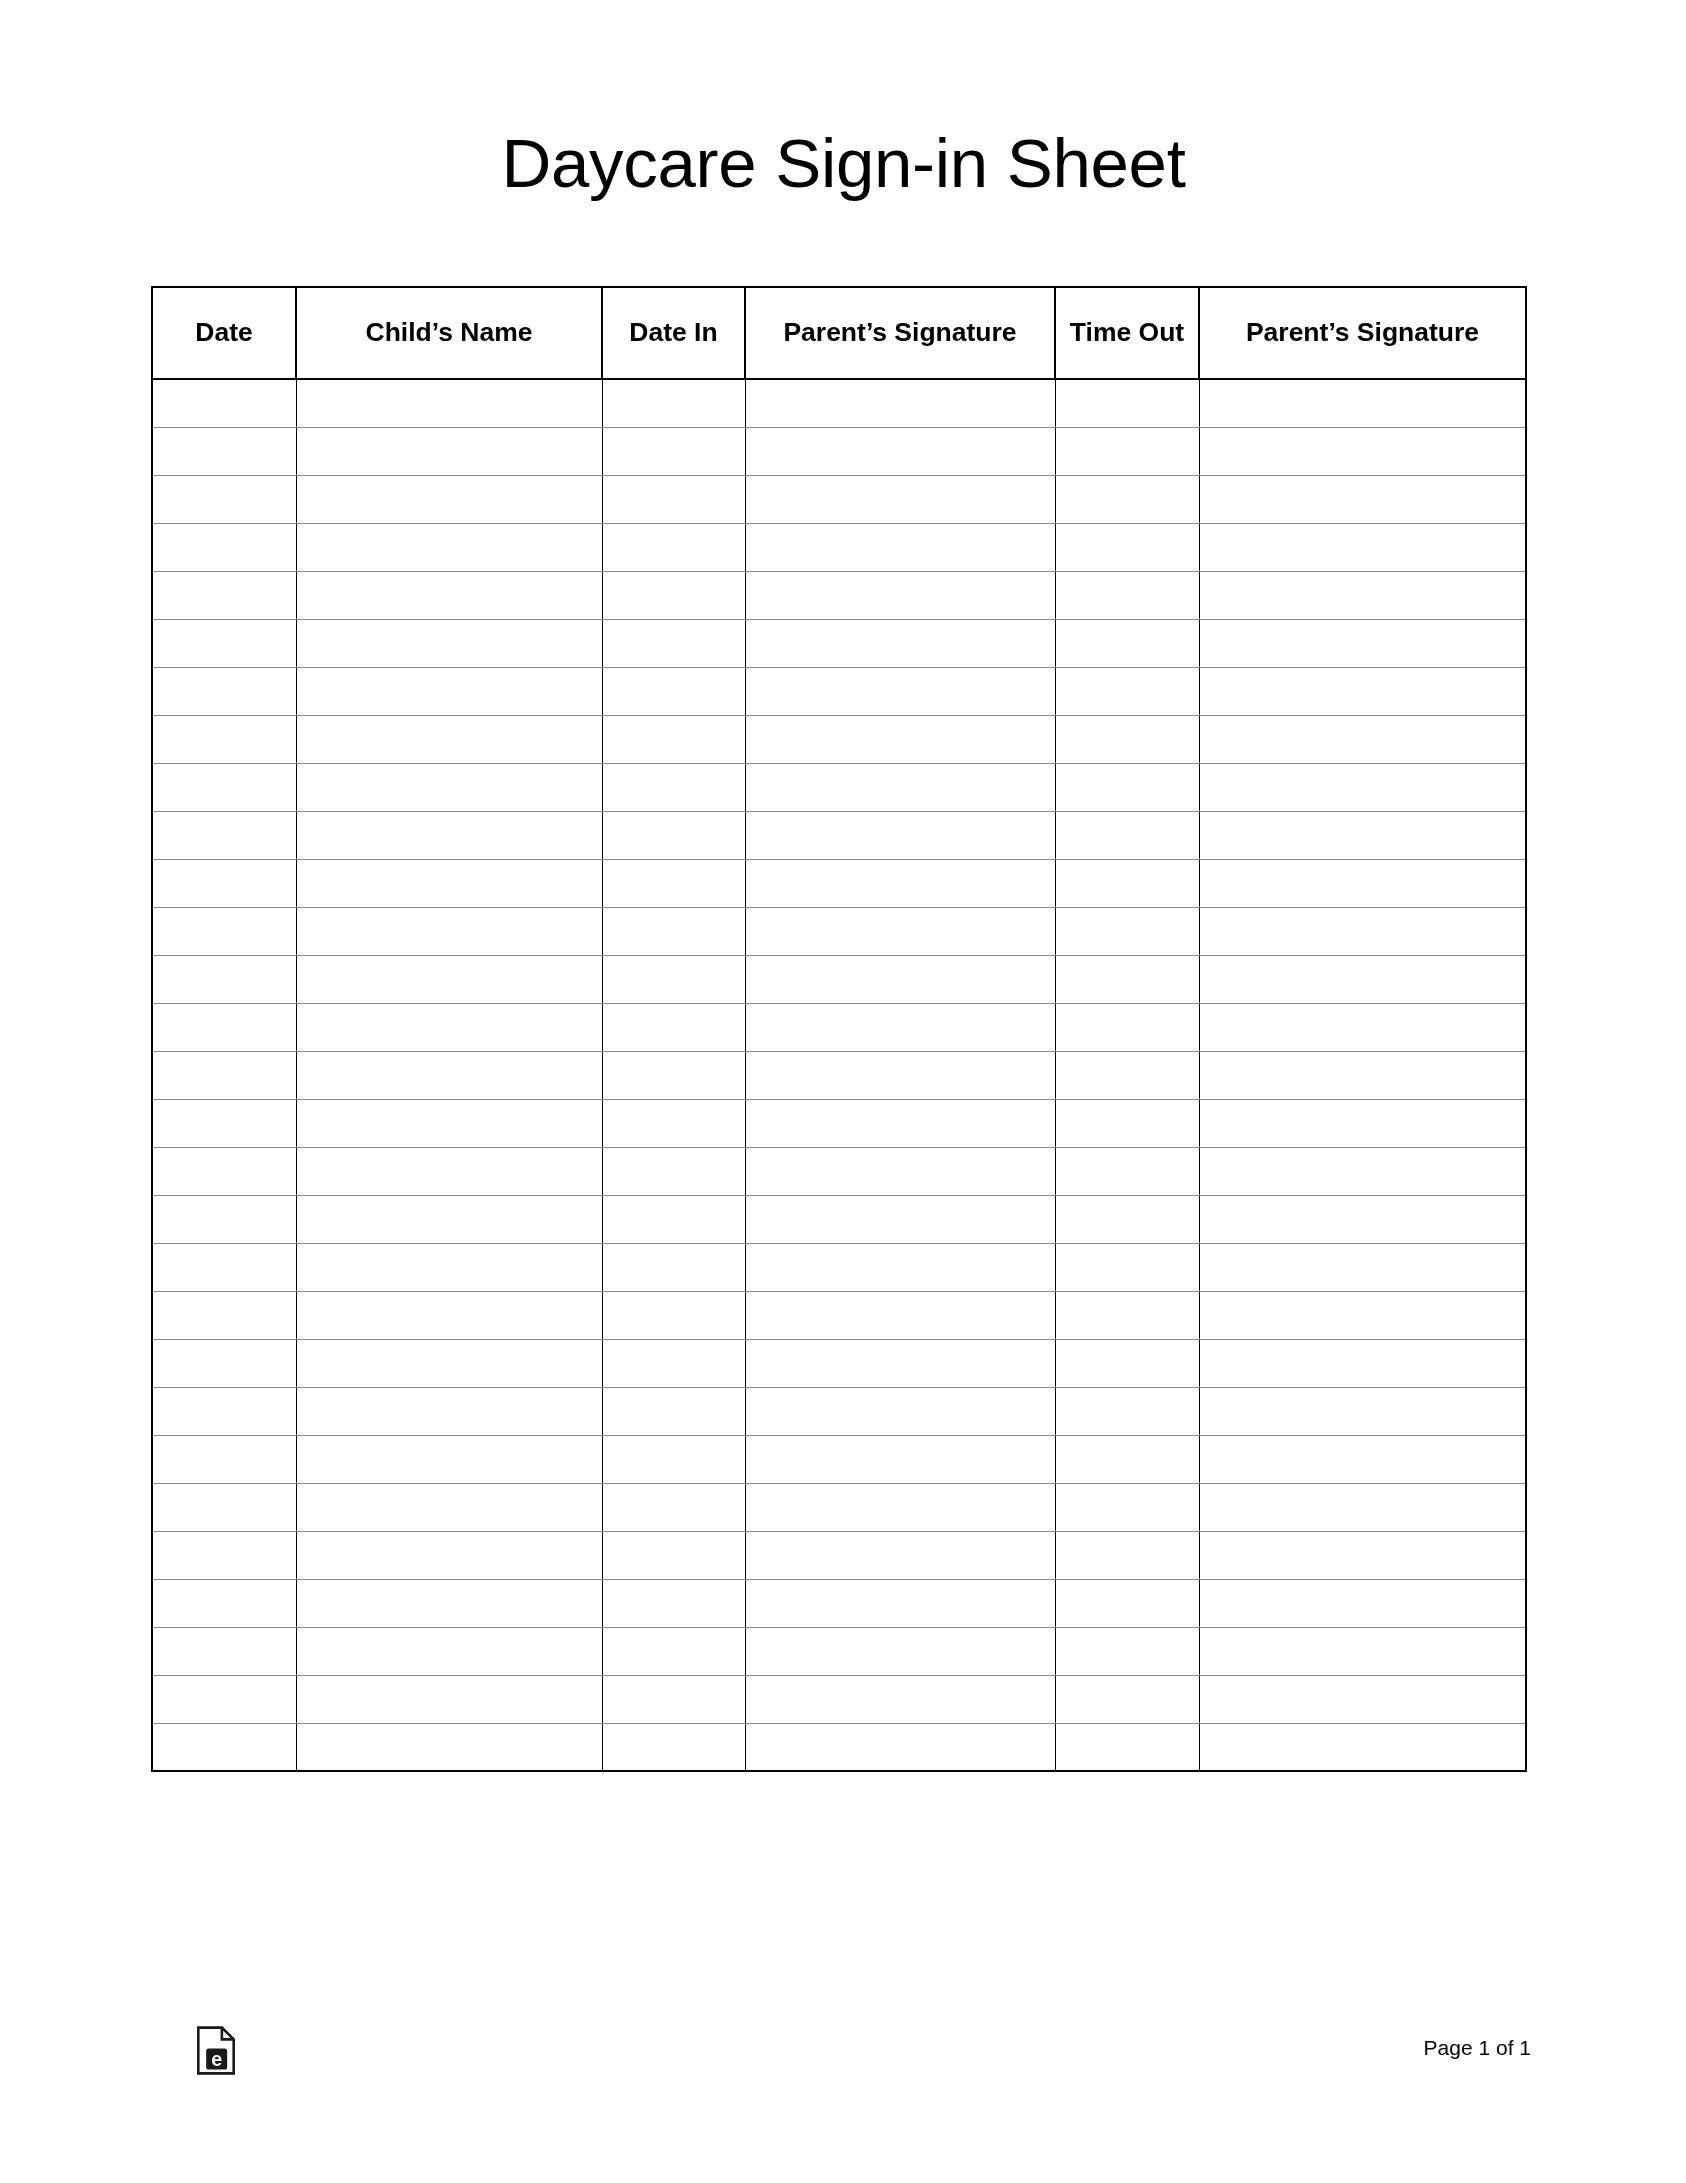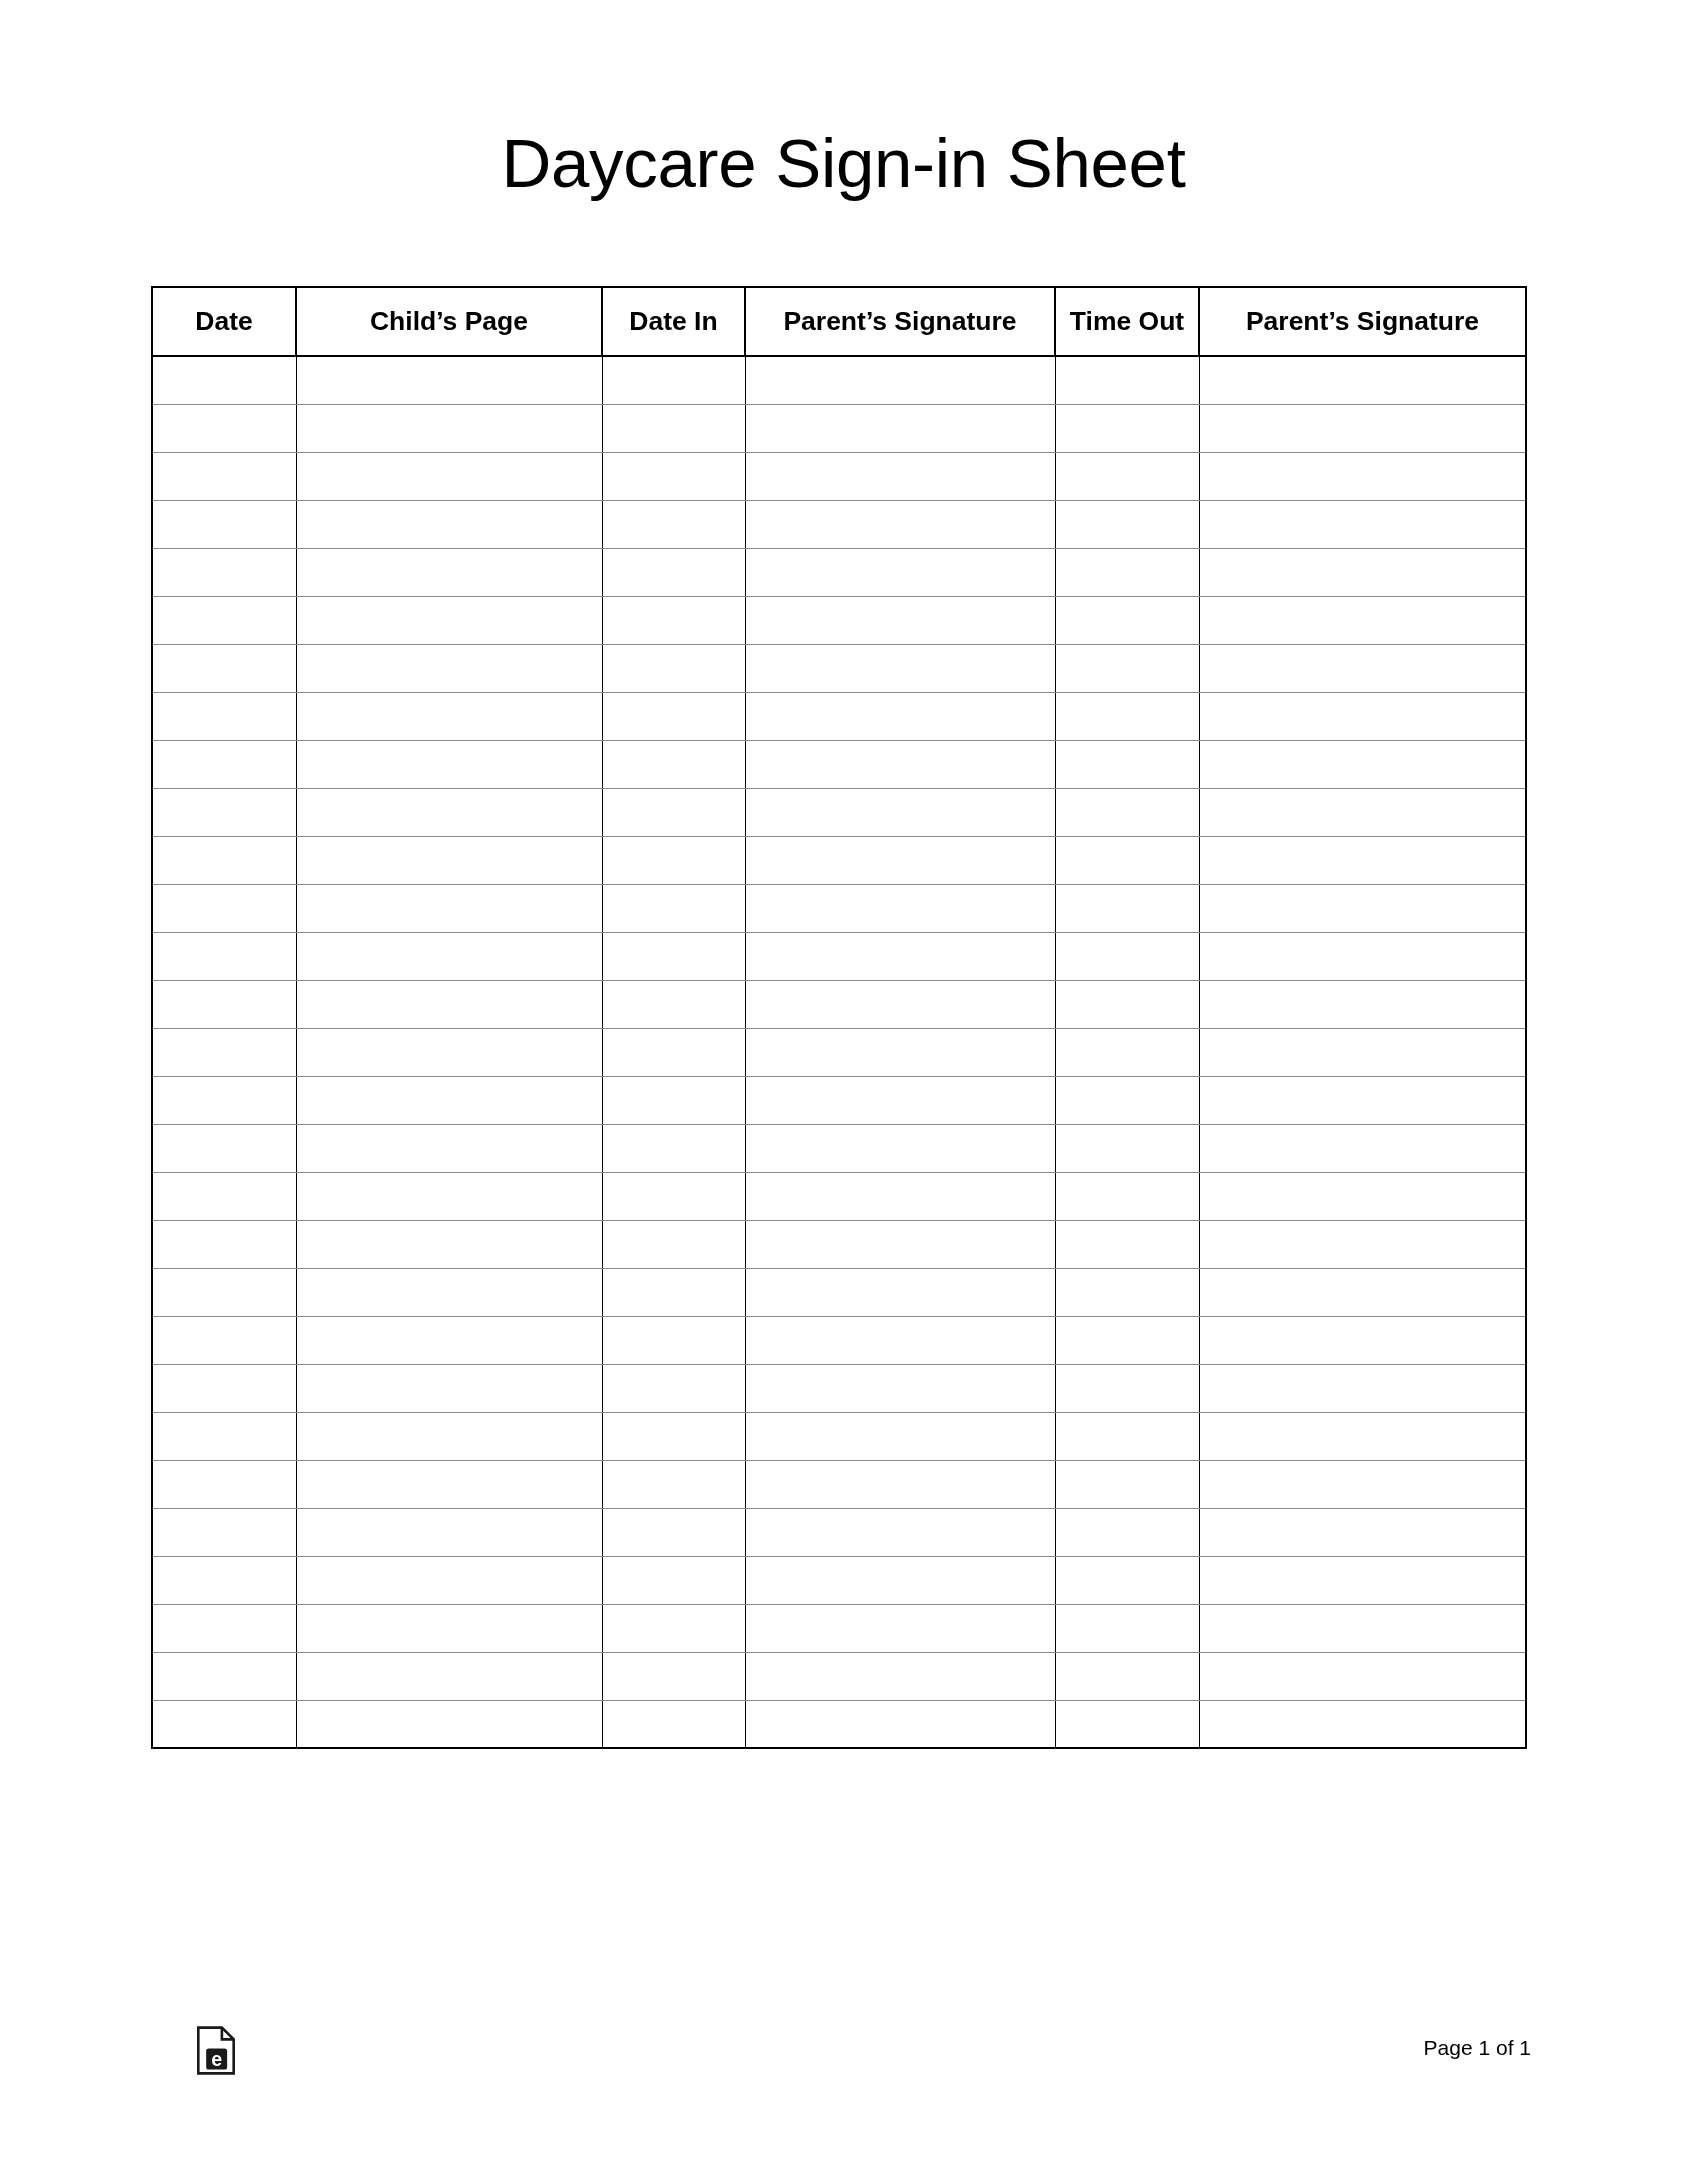--- a/index.html
+++ b/index.html
@@ -40,21 +40,21 @@
   }
   .sheet-table col.c-date      { width: 144px; }
   .sheet-table col.c-name      { width: 306px; }
   .sheet-table col.c-timein    { width: 143px; }
   .sheet-table col.c-sig1      { width: 310px; }
   .sheet-table col.c-timeout   { width: 144px; }
   .sheet-table col.c-sig2      { width: 327px; }
 
   .sheet-table thead th {
     border: 2px solid #000000;
-    height: 69px;
+    height: 92px;
     font-size: 26.5px;
     font-weight: bold;
     text-align: center;
     vertical-align: middle;
     padding: 2.6px 5.3px;
     line-height: 1.2;
     box-sizing: border-box;
     margin-left: 36px;
   }
   .sheet-table tbody td {
@@ -113,21 +113,21 @@
       <col class="c-date">
       <col class="c-name">
       <col class="c-timein">
       <col class="c-sig1">
       <col class="c-timeout">
       <col class="c-sig2">
     </colgroup>
     <thead>
       <tr>
         <th>Date</th>
-        <th>Child’s Page</th>
+        <th>Child’s Name</th>
         <th>Date In</th>
         <th>Parent’s Signature</th>
         <th>Time Out</th>
         <th>Parent’s Signature</th>
       </tr>
     </thead>
     <tbody id="table-body">
         <tr>
           <td></td>
           <td></td>

